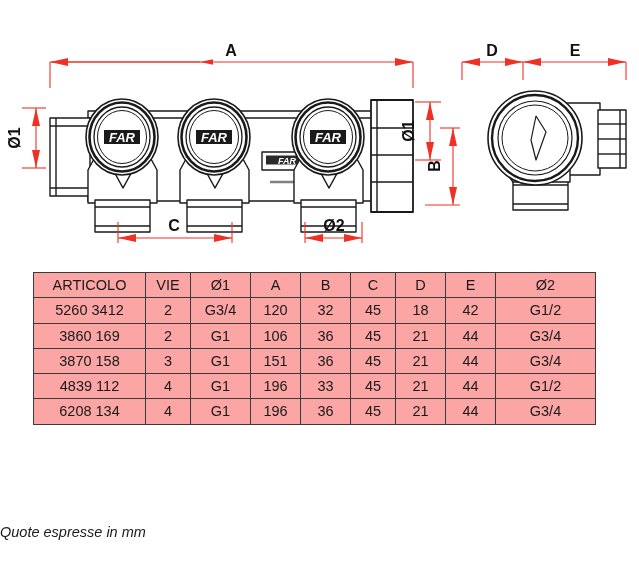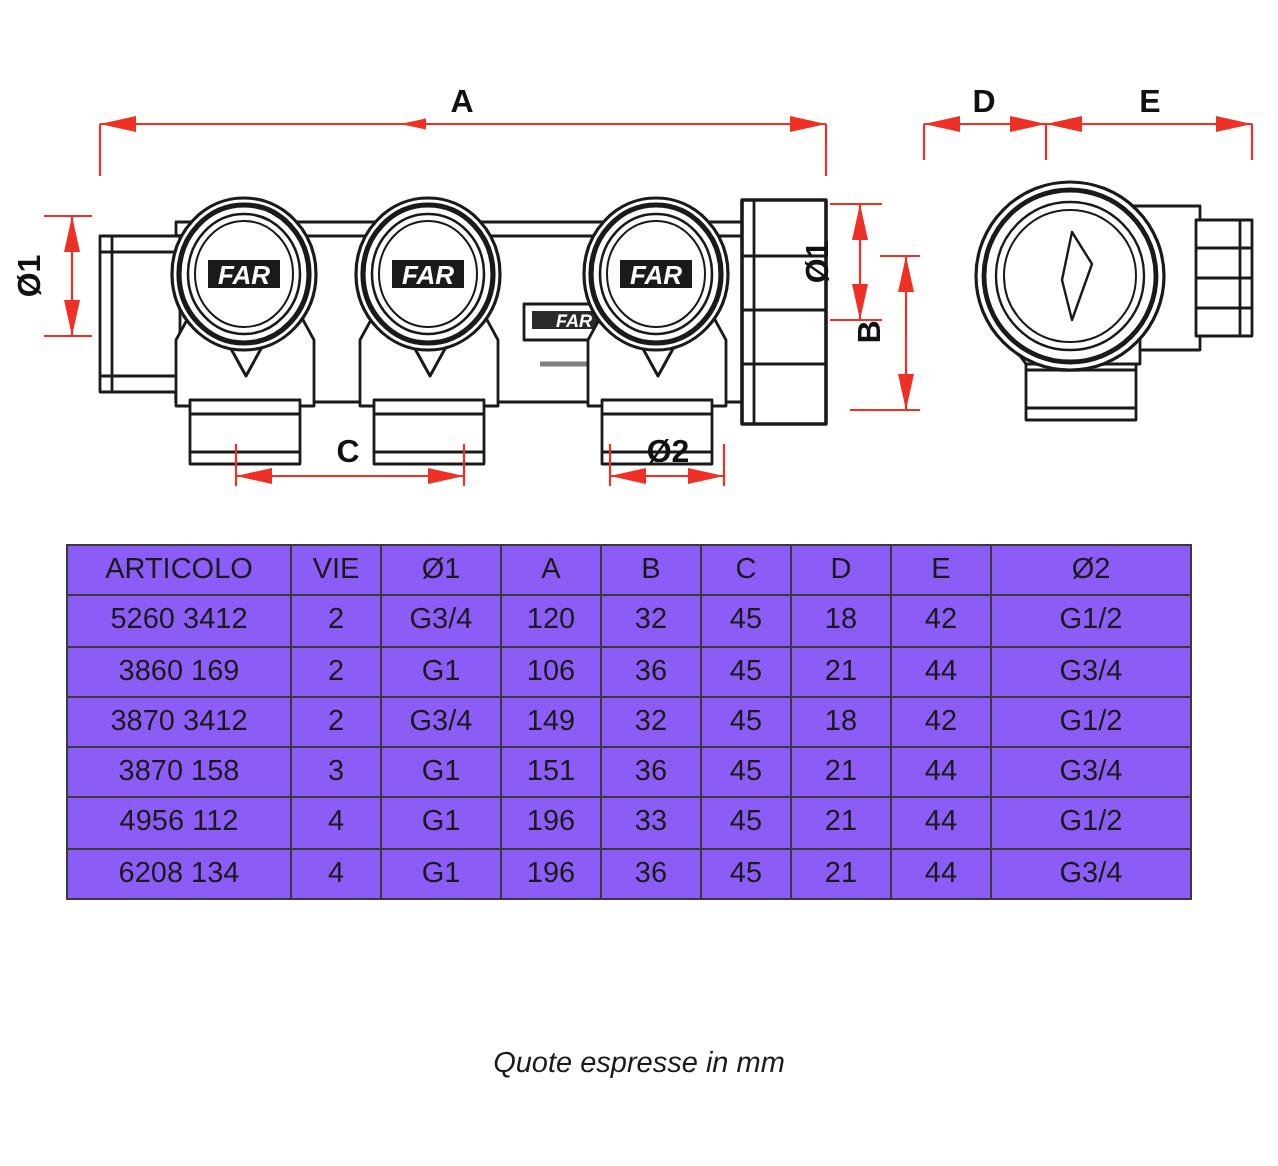--- a/index.html
+++ b/index.html
@@ -9,21 +9,21 @@
     color:#1a1a1a;overflow:hidden;position:relative;
   }
   .drawing{position:absolute;left:0;top:0;width:639px;height:262px;}
   .drawing svg{display:block;}
 
   
   .spec-table-wrap{position:absolute;left:33px;top:272px;width:562px;}
   table.spec{
     border-collapse:collapse;width:562px;
     table-layout:fixed;
-    background:#8b5cf6;
+    background:#fca5a5;
   }
   table.spec th, table.spec td{
     border:1px solid #3a3a3a;
     text-align:center;
     font-size:14.5px;
     height:24.3px;
     padding:0;
     font-weight:400;
     color:#1a1a1a;
     line-height:24.3px;
@@ -35,21 +35,21 @@
   col.c-d1{width:60px;}
   col.c-a{width:50px;}
   col.c-b{width:50px;}
   col.c-c{width:45px;}
   col.c-d{width:50px;}
   col.c-e{width:50px;}
   col.c-d2{width:100px;}
 
   .caption{
     position:absolute;left:0;top:524px;width:639px;
-    text-align:center;font-style:italic;font-size:14.5px;
+    text-align:left;font-style:italic;font-size:14.5px;
     color:#1a1a1a;
   }
 </style>
 </head>
 <body>
 
 <div class="drawing">
 <svg width="639" height="262" viewBox="0 0 639 262" xmlns="http://www.w3.org/2000/svg">
   <defs>
     <marker id="arrR" markerWidth="14" markerHeight="8" refX="13" refY="4" orient="auto" markerUnits="userSpaceOnUse">
@@ -268,43 +268,32 @@
           <td>2</td>
           <td>G1</td>
           <td>106</td>
           <td>36</td>
           <td>45</td>
           <td>21</td>
           <td>44</td>
           <td>G3/4</td>
         </tr>
         <tr>
-          <td>3870 3412</td>
-          <td>2</td>
-          <td>G3/4</td>
-          <td>149</td>
-          <td>32</td>
-          <td>45</td>
-          <td>18</td>
-          <td>42</td>
-          <td>G1/2</td>
-        </tr>
-        <tr>
           <td>3870 158</td>
           <td>3</td>
           <td>G1</td>
           <td>151</td>
           <td>36</td>
           <td>45</td>
           <td>21</td>
           <td>44</td>
           <td>G3/4</td>
         </tr>
         <tr>
-          <td>4956 112</td>
+          <td>4839 112</td>
           <td>4</td>
           <td>G1</td>
           <td>196</td>
           <td>33</td>
           <td>45</td>
           <td>21</td>
           <td>44</td>
           <td>G1/2</td>
         </tr>
         <tr>

